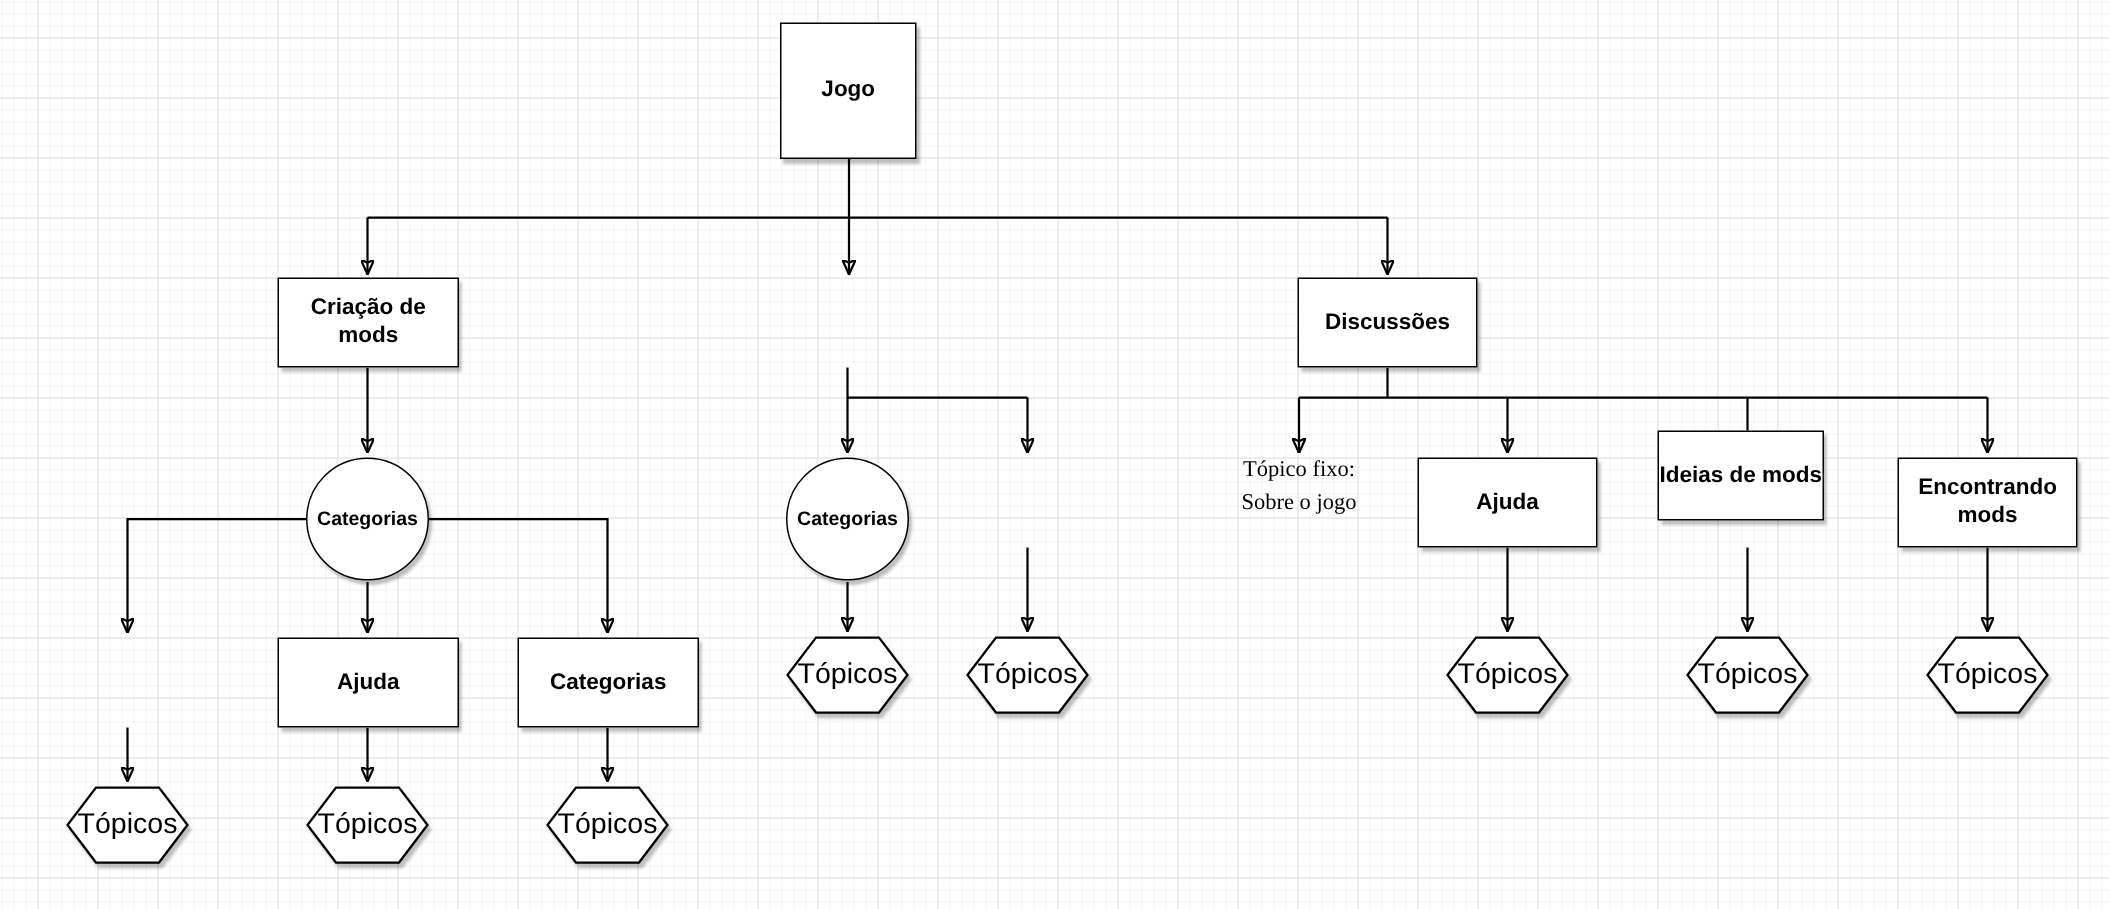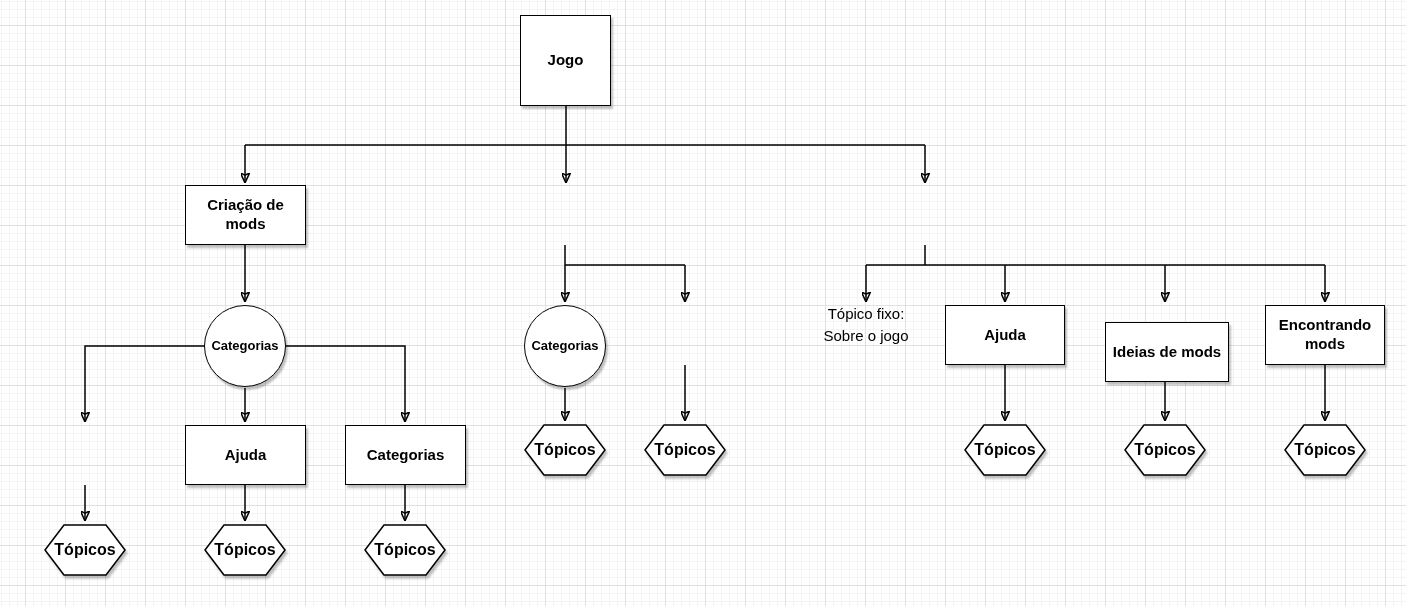--- a/index.html
+++ b/index.html
@@ -53,25 +53,26 @@
   .hex{
     width:82px;height:52px;
   }
   .hex svg{
     position:absolute;left:0;top:0;
     filter:drop-shadow(2px 3px 1px rgba(0,0,0,0.25));
   }
   .hex .hex-label{
     position:absolute;left:0;top:0;right:0;bottom:0;
     display:flex;align-items:center;justify-content:center;
-    font-weight:bold;font-size:16px;
+    font-weight:normal;font-size:19px;
   }
   .plain-text{
     font-size:15px;font-weight:normal;
     line-height:1.45;
+    font-family:Liberation Serif, serif;
   }
 </style>
 </head>
 <body>
 
 <div class="canvas">
 
   <svg class="edges" xmlns="http://www.w3.org/2000/svg">
     <defs>
       <marker id="arr" markerUnits="userSpaceOnUse" markerWidth="10" markerHeight="9" viewBox="0 0 10 9" refX="10" refY="4.5" orient="auto">
@@ -111,36 +112,39 @@
   </svg>
 
   <div class="node rect" style="left:520px;top:15px;width:91px;height:91px">
     <span>Jogo</span>
   </div>
 
   <div class="node rect" style="left:185px;top:185px;width:121px;height:60px">
     <span>Criação de
 mods</span>
   </div>
+  <div class="node rect" style="left:865px;top:185px;width:120px;height:60px">
+    <span>Discussões</span>
+  </div>
 
   <div class="node circle" style="left:204px;top:305px">
     <span>Categorias</span>
   </div>
   <div class="node circle" style="left:524px;top:305px">
     <span>Categorias</span>
   </div>
 
   <div class="node plain-text" style="left:791px;top:303px;width:150px;height:44px">
     <span>Tópico fixo:
 Sobre o jogo</span>
   </div>
   <div class="node rect" style="left:945px;top:305px;width:120px;height:60px">
     <span>Ajuda</span>
   </div>
-  <div class="node rect" style="left:1105px;top:322px;width:124px;height:60px">
+  <div class="node rect" style="left:1105px;top:287px;width:111px;height:60px">
     <span>Ideias de mods</span>
   </div>
   <div class="node rect" style="left:1265px;top:305px;width:120px;height:60px">
     <span>Encontrando
 mods</span>
   </div>
 
   <div class="node rect" style="left:185px;top:425px;width:121px;height:60px">
     <span>Ajuda</span>
   </div>

